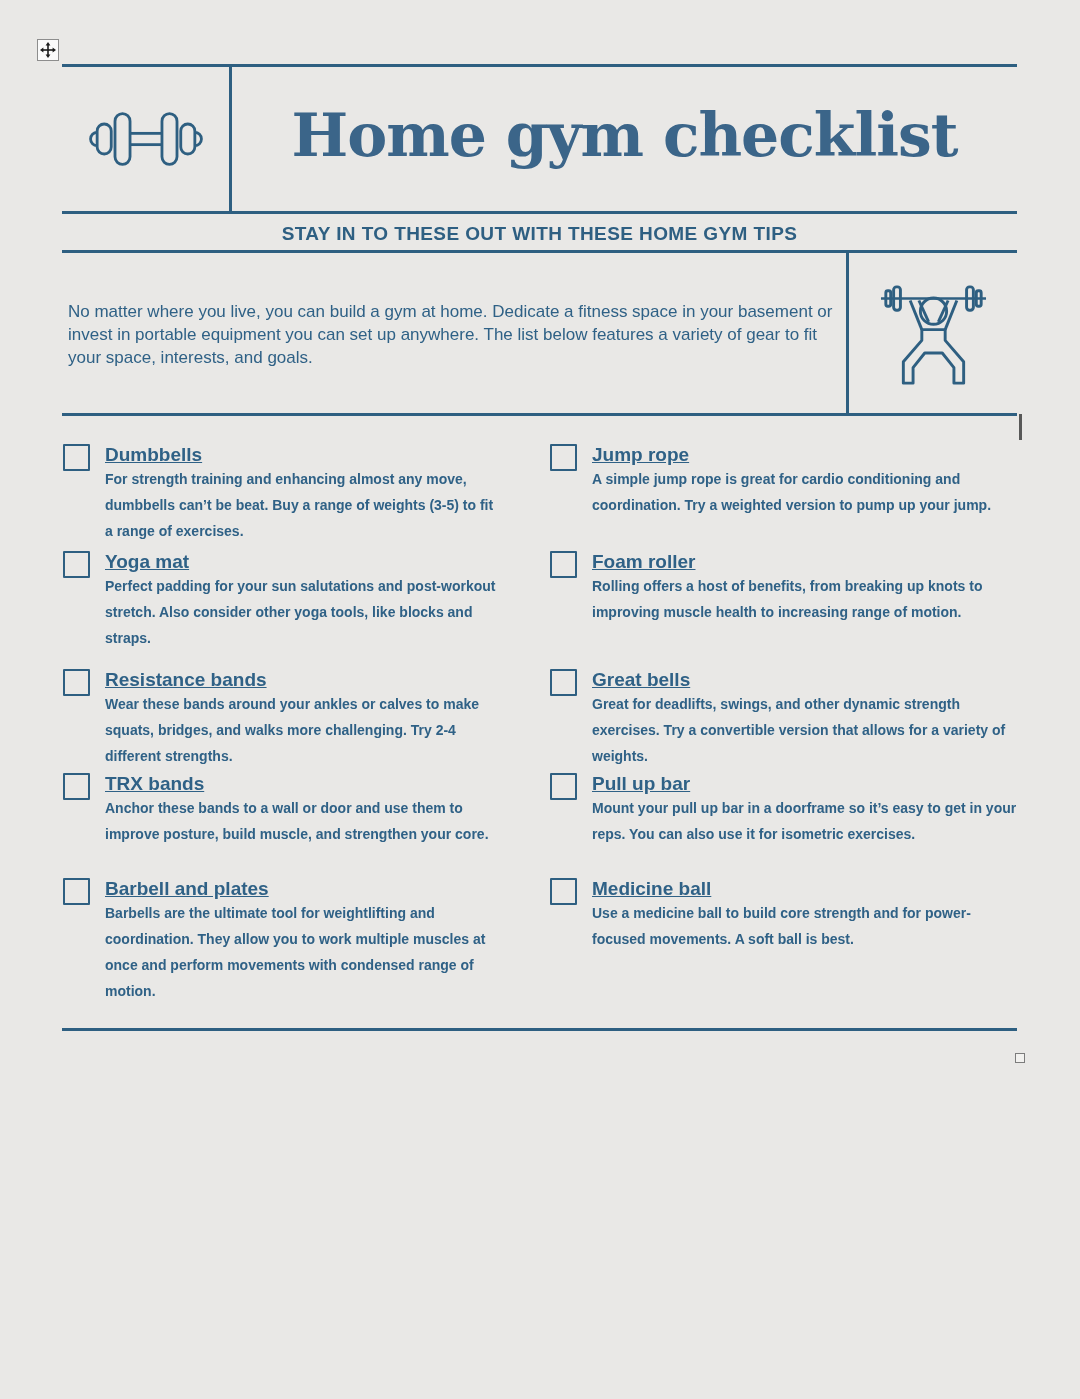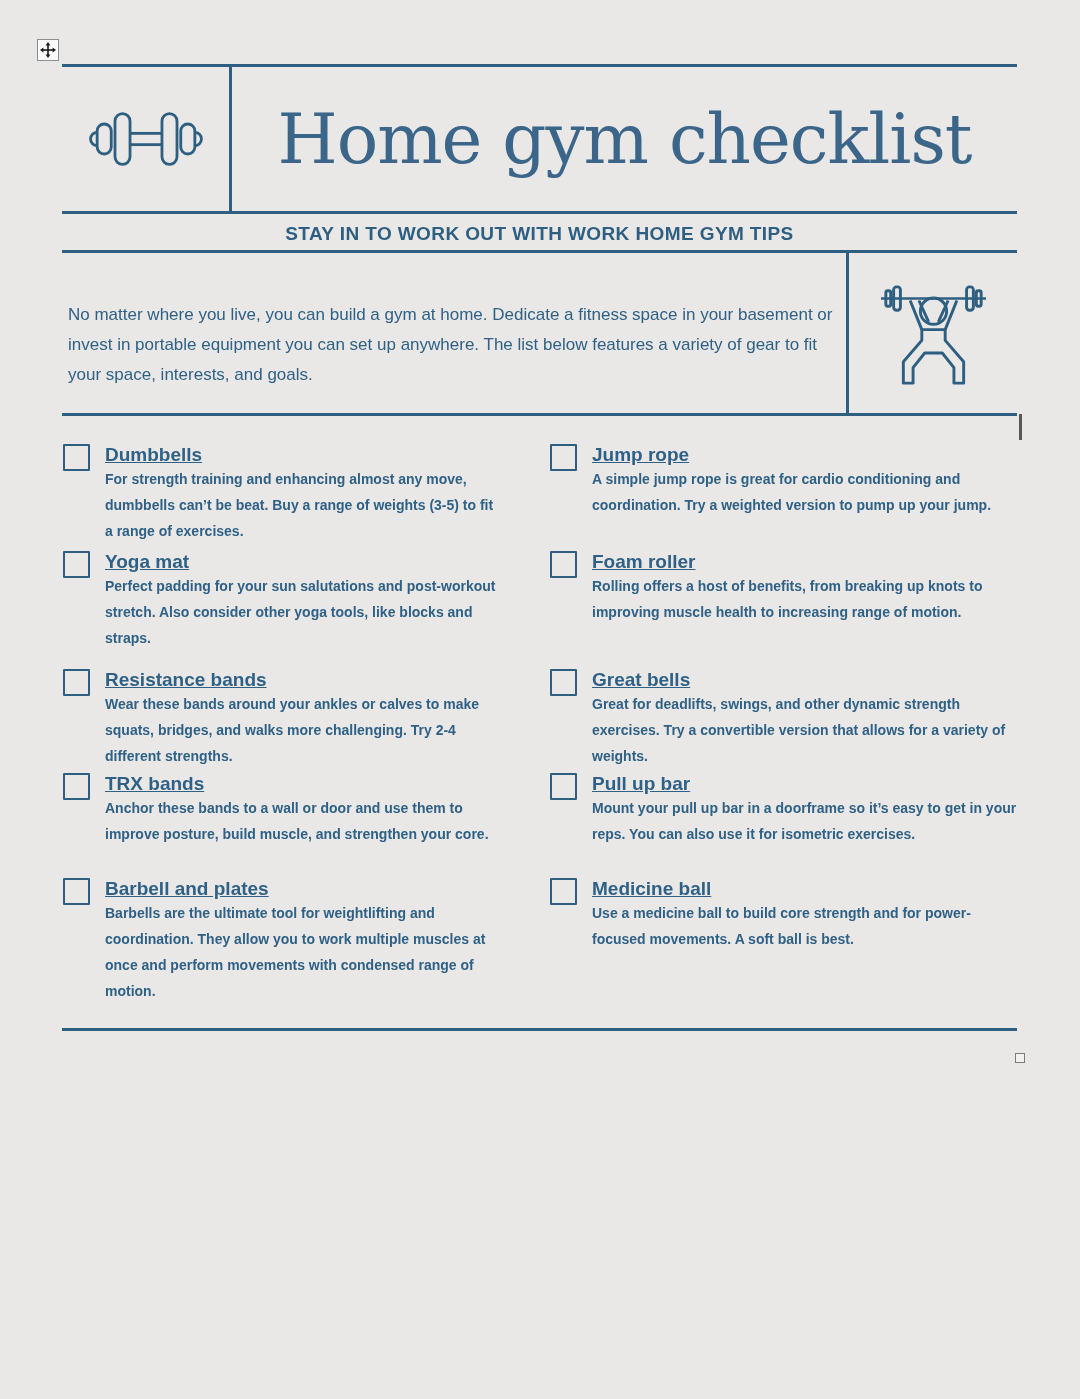--- a/index.html
+++ b/index.html
@@ -15,33 +15,34 @@
   .move-handle{
     position:absolute;left:37px;top:39px;width:22px;height:22px;
     background:#fafafa;border:1px solid #8d8d8d;
     display:flex;align-items:center;justify-content:center;
     box-sizing:border-box;
   }
   .page-title{
     position:absolute;left:232px;top:102px;width:785px;
     text-align:center;
     font-family:"DejaVu Serif","Liberation Serif",serif;
-    font-size:69px;line-height:1.1;
+    font-size:60px;line-height:1.1;
     color:#3b6589;
     letter-spacing:-1px;
+    font-weight:bold;
   }
   .subtitle{
     position:absolute;left:62px;top:223px;width:955px;
     text-align:center;
     font-size:19px;font-weight:700;letter-spacing:0.4px;
     color:#2e5f82;
   }
   .intro{
     position:absolute;left:68px;top:300px;width:782px;
-    font-size:17px;line-height:30px;
+    font-size:17px;line-height:23px;
     color:#2f6186;
   }
   .icon-box{position:absolute;}
   .text-cursor{
     position:absolute;left:1019px;top:414px;width:3px;height:26px;
     background:#585858;
   }
   .item{
     position:absolute;
     display:flex;align-items:flex-start;
@@ -108,21 +109,21 @@
         <rect x="8" y="17" width="15" height="32" rx="7.5"></rect>
         <rect x="97" y="17" width="15" height="32" rx="7.5"></rect>
         <rect x="40" y="27" width="40" height="12"></rect>
         <rect x="27" y="6" width="16" height="54" rx="8"></rect>
         <rect x="77" y="6" width="16" height="54" rx="8"></rect>
       </g>
     </svg>
   </div>
 
   <div class="page-title">Home gym checklist</div>
-  <div class="subtitle">STAY IN TO WORK OUT WITH WORK HOME GYM TIPS</div>
+  <div class="subtitle">STAY IN TO THESE OUT WITH THESE HOME GYM TIPS</div>
 
   <div class="intro">No matter where you live, you can build a gym at home. Dedicate a fitness space in your basement or invest in portable equipment you can set up anywhere. The list below features a variety of gear to fit your space, interests, and goals.</div>
 
   <div class="icon-box" style="left:880px;top:283px;width:107px;height:105px">
     <svg width="107" height="105" viewBox="0 0 110 106">
       <g stroke="#2e5f81" stroke-width="3" fill="none" stroke-linejoin="round">
         <line x1="1" y1="15" x2="109" y2="15" stroke-width="2.5"></line>
         <rect x="6" y="7" width="5" height="16" rx="2"></rect>
         <rect x="14" y="3" width="7" height="24" rx="3"></rect>
         <rect x="99" y="7" width="5" height="16" rx="2"></rect>

